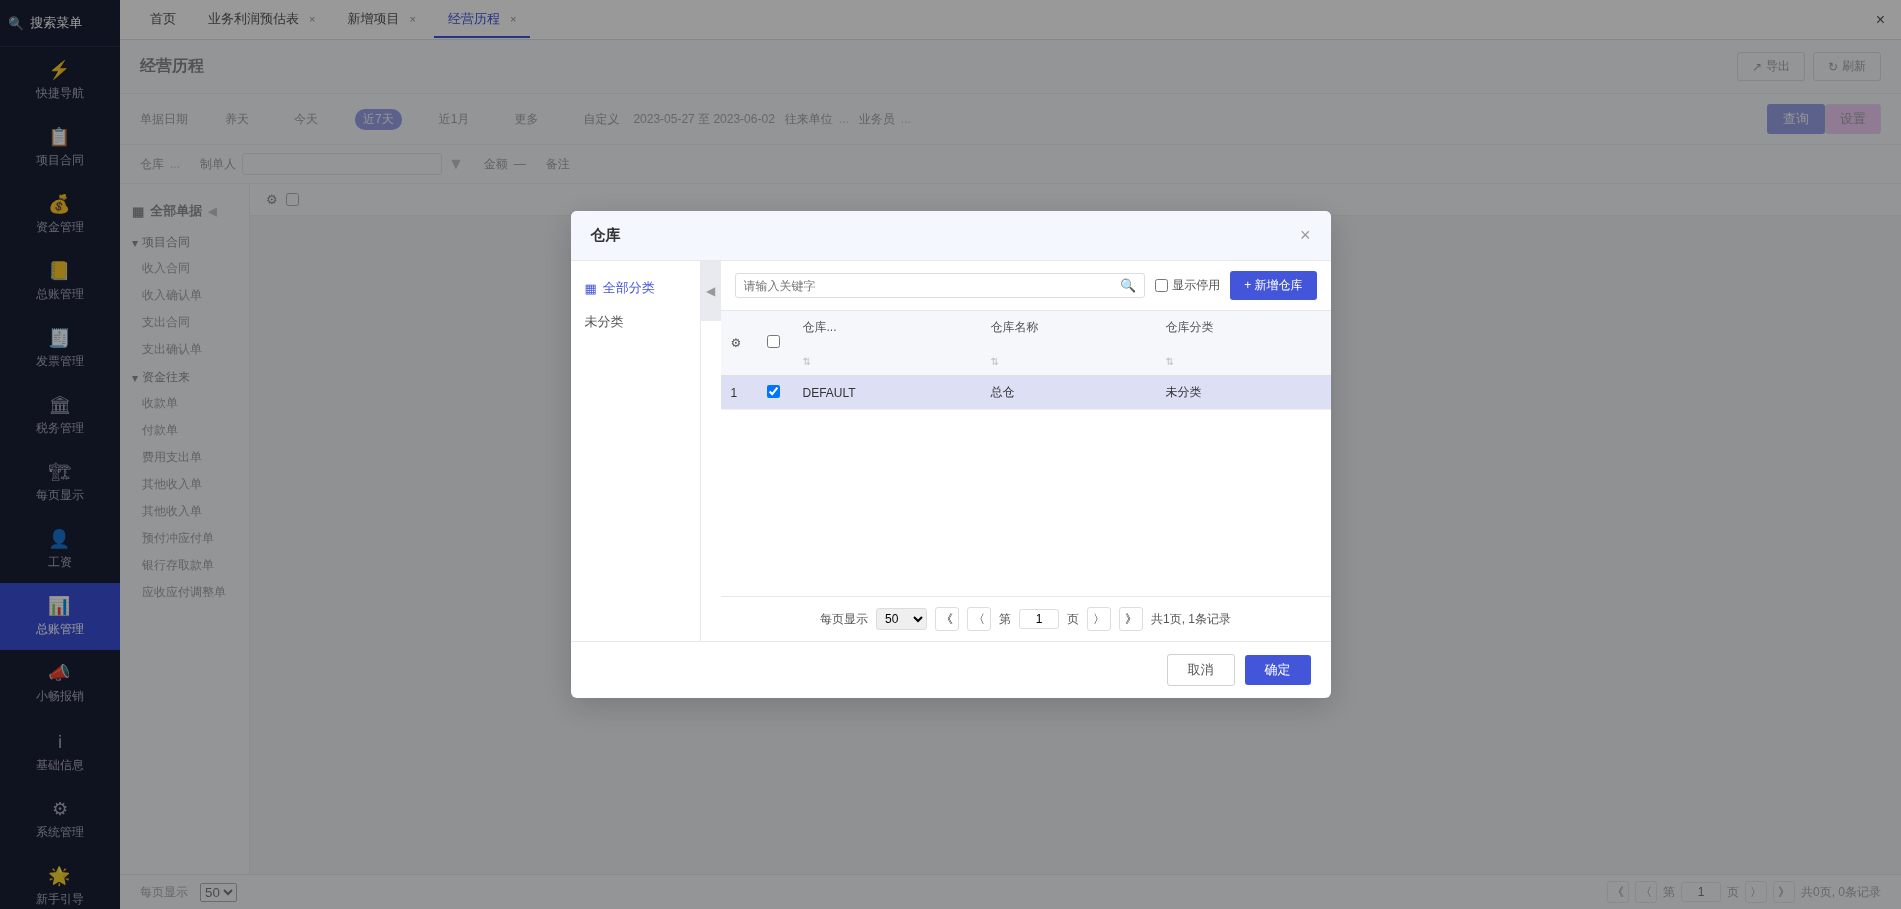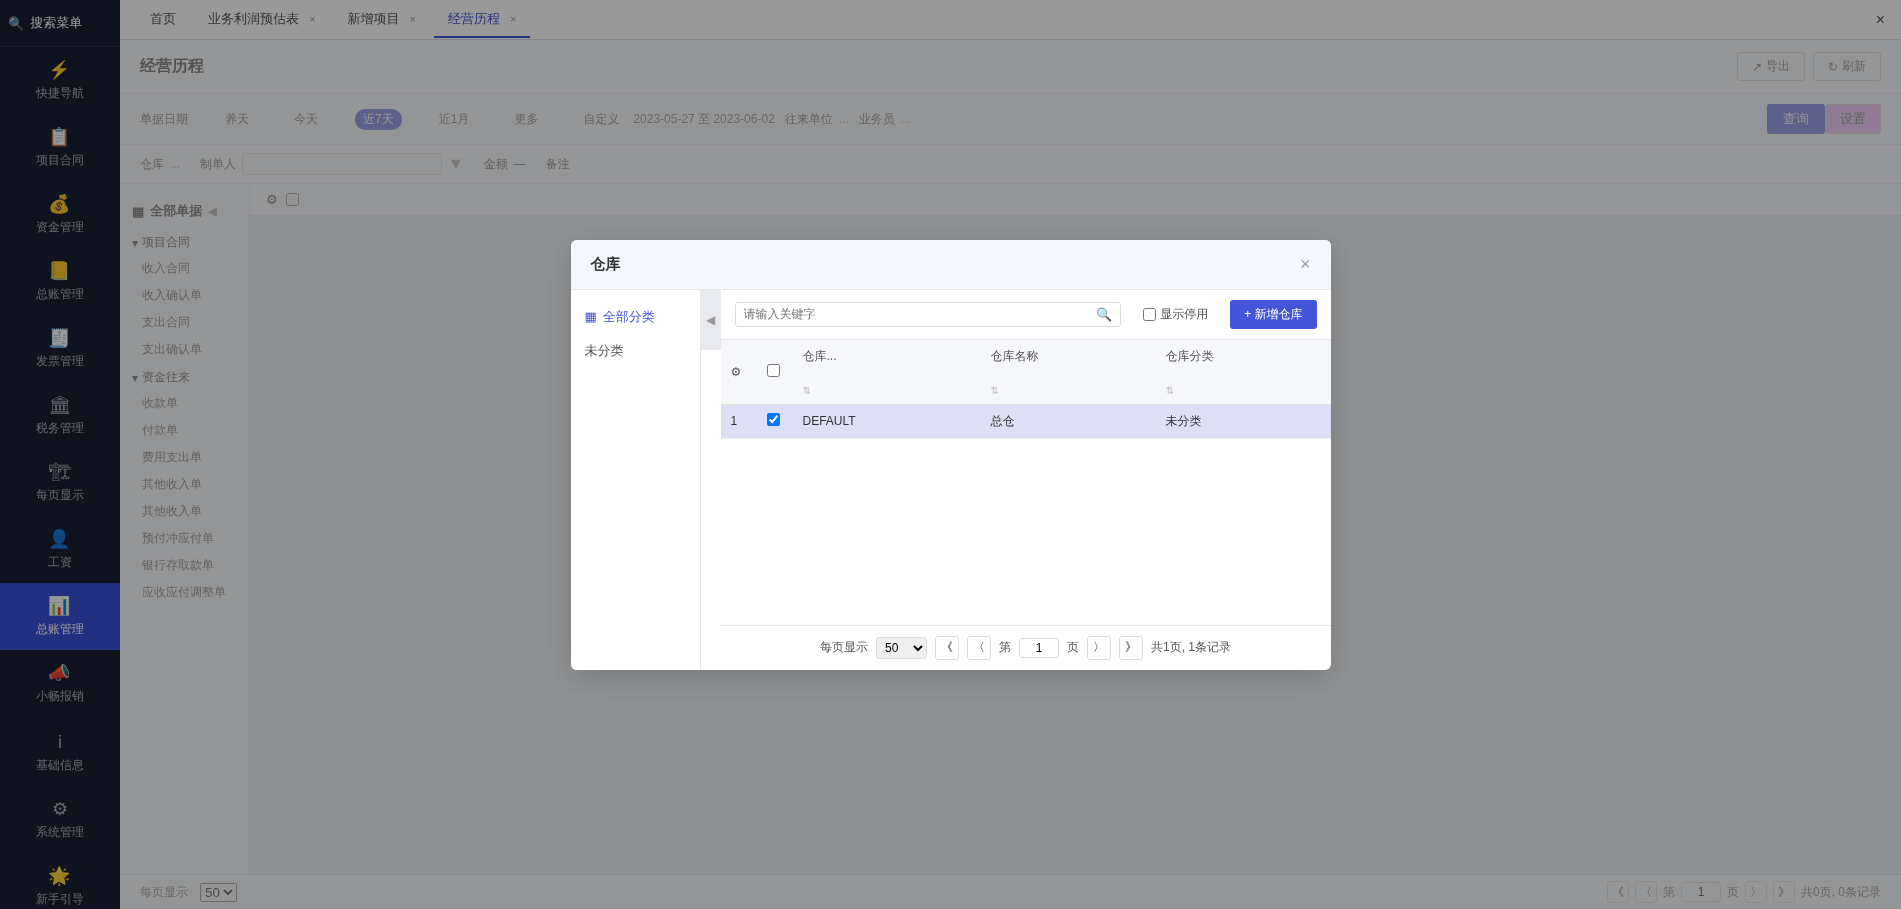--- a/index.html
+++ b/index.html
@@ -71,21 +71,21 @@
     .dialog-body { display: flex; height: 380px; }
 
     
     .dialog-left { width: 130px; background: #fff; border-right: 1px solid #e8e8e8; padding: 10px 0; }
     .dialog-left-item { padding: 8px 14px; font-size: 13px; color: #555; cursor: pointer; display: flex; align-items: center; gap: 6px; }
     .dialog-left-item.active { color: #4355d8; }
     .collapse-btn { width: 20px; height: 60px; background: #e8eaf0; display: flex; align-items: center; justify-content: center; cursor: pointer; font-size: 12px; color: #999; flex-shrink: 0; }
 
     
     .dialog-right { flex: 1; display: flex; flex-direction: column; overflow: hidden; }
-    .dialog-toolbar { display: flex; align-items: center; gap: 22px; padding: 10px 14px; border-bottom: 1px solid #e8e8e8; }
+    .dialog-toolbar { display: flex; align-items: center; gap: 10px; padding: 10px 14px; border-bottom: 1px solid #e8e8e8; }
     .search-input-wrap { flex: 1; display: flex; align-items: center; border: 1px solid #ddd; border-radius: 3px; padding: 4px 8px; gap: 6px; }
     .search-input-wrap input { border: none; outline: none; font-size: 12px; flex: 1; }
     .checkbox-label { display: flex; align-items: center; gap: 4px; font-size: 12px; color: #555; cursor: pointer; }
     .btn-add { background: #4355d8; color: #fff; border: none; border-radius: 3px; padding: 6px 14px; cursor: pointer; font-size: 12px; display: flex; align-items: center; gap: 4px; white-space: nowrap; }
 
     
     .data-table { flex: 1; overflow-y: auto; }
     .data-table table { width: 100%; border-collapse: collapse; font-size: 12px; }
     .data-table th { background: #f5f7fa; padding: 8px 10px; text-align: left; border-bottom: 1px solid #e0e0e0; color: #555; font-weight: 500; white-space: nowrap; }
     .data-table td { padding: 8px 10px; border-bottom: 1px solid #f0f0f0; color: #333; }
@@ -423,14 +423,18 @@
           <span>第</span>
           <input class="page-input" value="1" style="">
           <span>页</span>
           <button class="page-btn">〉</button>
           <button class="page-btn">》</button>
           <span>共1页, 1条记录</span>
         </div>
       </div>
     </div>
 
+    <div class="dialog-footer">
+      <button class="btn-cancel">取消</button>
+      <button class="btn-confirm">确定</button>
+    </div>
   </div>
 </div>
 
 </body></html>

